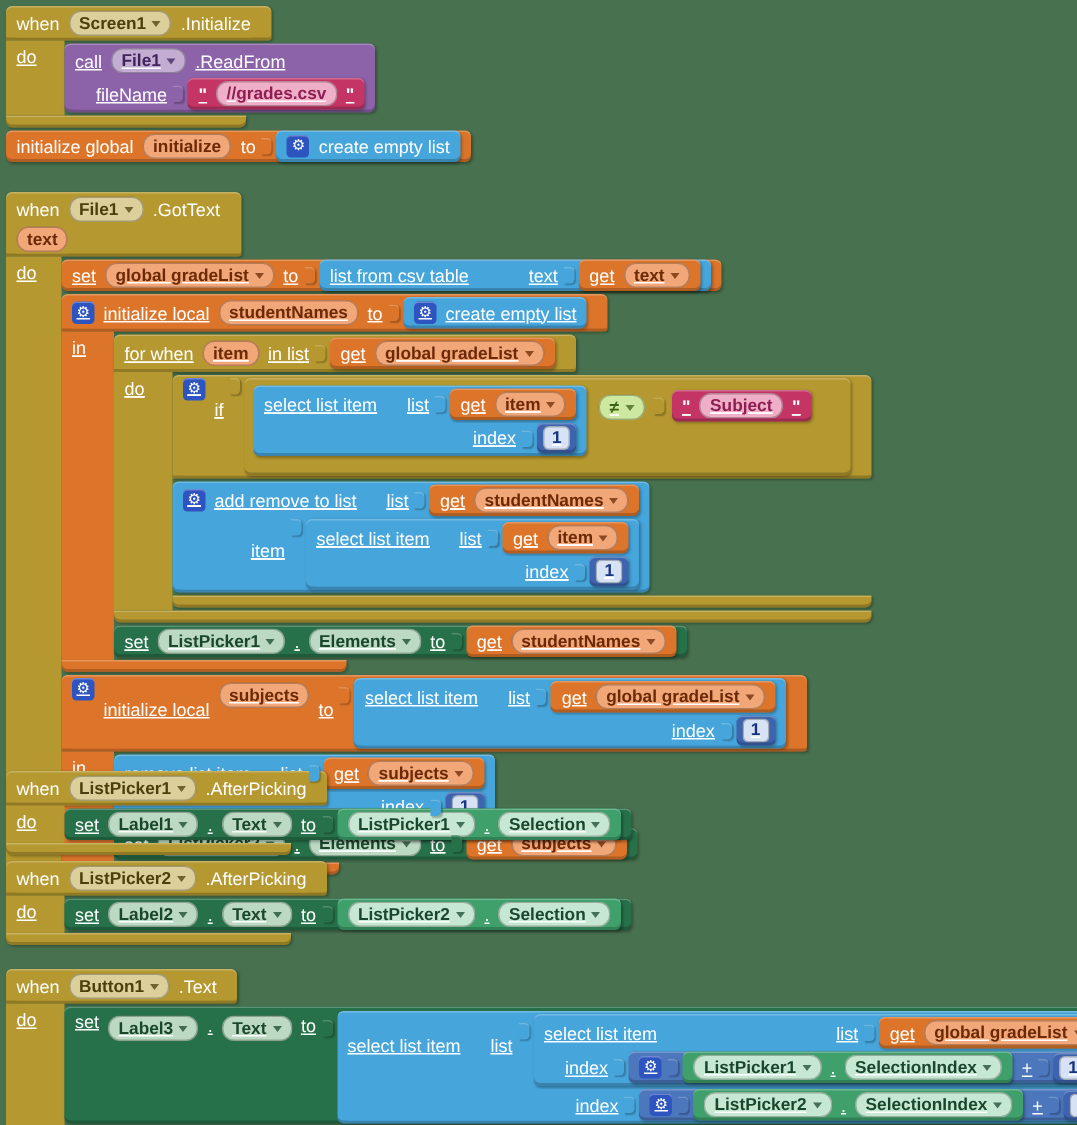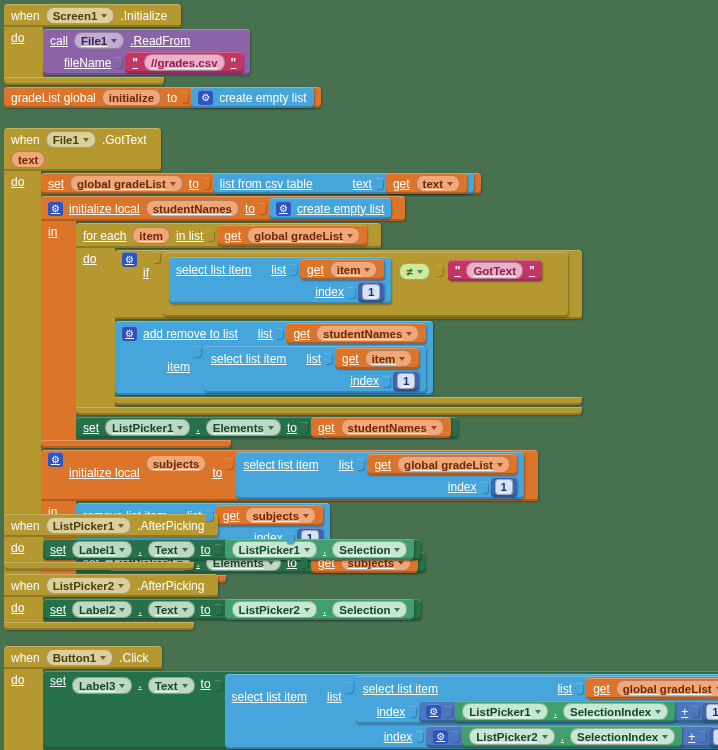--- a/index.html
+++ b/index.html
@@ -99,21 +99,21 @@
               <span class="q">"</span>
             </div>
           </div>
         </div>
       </div>
     </div>
     <div class="cfoot gold" style="width:160px"></div>
   </div>
 
   <div class="vrow orange abs" style="left:4px;top:87px">
-    <span class="kw">gradeList global</span>
+    <span class="kw">initialize global</span>
     <span class="pill">initialize</span>
     <span class="kw">to</span>
     <span class="tab"></span>
     <div class="vrow blue">
       <span class="gear">⚙</span>
       <span class="kw">create empty list</span>
     </div>
   </div>
 
   <div class="cblk abs" style="left:4px;top:128px">
@@ -171,21 +171,21 @@
               </div>
             </div>
           </div>
           <div class="cbody">
             <div class="cgut orange" style="width:28px"><span class="kw">in</span></div>
             <div class="cstack">
 
               <div class="cblk">
                 <div class="chead gold">
                   <div class="hrow">
-                    <span class="kw">for each</span>
+                    <span class="kw">for when</span>
                     <span class="pill">item</span>
                     <span class="kw">in list</span>
                     <span class="tab"></span>
                     <div class="vrow orange">
                       <span class="kw">get</span>
                       <span class="pill">
                           <span>global gradeList</span>
                           <span class="arr"></span>
                         </span>
                     </div>
@@ -223,21 +223,21 @@
                                   </div>
                               </div>
                             </div>
                             <span class="pill pill-lime" style="margin-top:6px">
                                 <span>≠</span>
                                 <span class="arr"></span>
                               </span>
                             <span class="tab" style="margin-top:8px"></span>
                             <div class="vrow magenta" style="margin-top:3px">
                               <span class="q">"</span>
-                              <span class="pill pill-pink">GotText</span>
+                              <span class="pill pill-pink">Subject</span>
                               <span class="q">"</span>
                             </div>
                           </div>
                         </div>
                       </div>
                       <div class="cbody">
                         <div class="cstack">
                           <div class="vcol blue w230">
                             <div class="hrow">
                               <span class="gear">⚙</span>
@@ -490,21 +490,21 @@
   </div>
 
   <div class="cblk abs" style="left:4px;top:646px">
     <div class="chead gold">
       <div class="hrow">
         <span class="kw">when</span>
         <span class="pill pill-gold">
             <span>Button1</span>
             <span class="arr"></span>
           </span>
-        <span class="kw">.Click</span>
+        <span class="kw">.Text</span>
       </div>
     </div>
     <div class="cbody">
       <div class="cgut gold" style="width:32px"><span class="kw">do</span></div>
       <div class="cstack">
         <div class="vrow dgreen top">
           <span class="kw">set</span>
           <span class="pill pill-green" style="margin-top:3px">
               <span>Label3</span>
               <span class="arr"></span>

